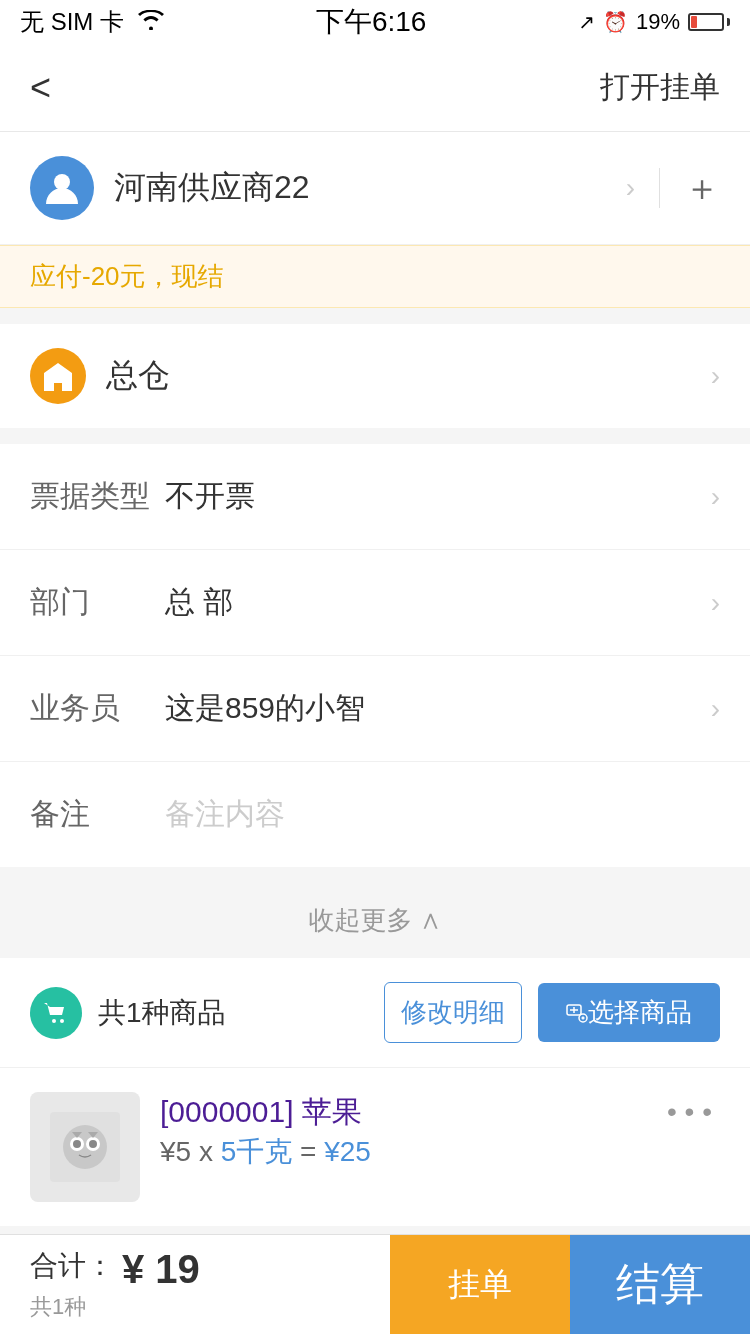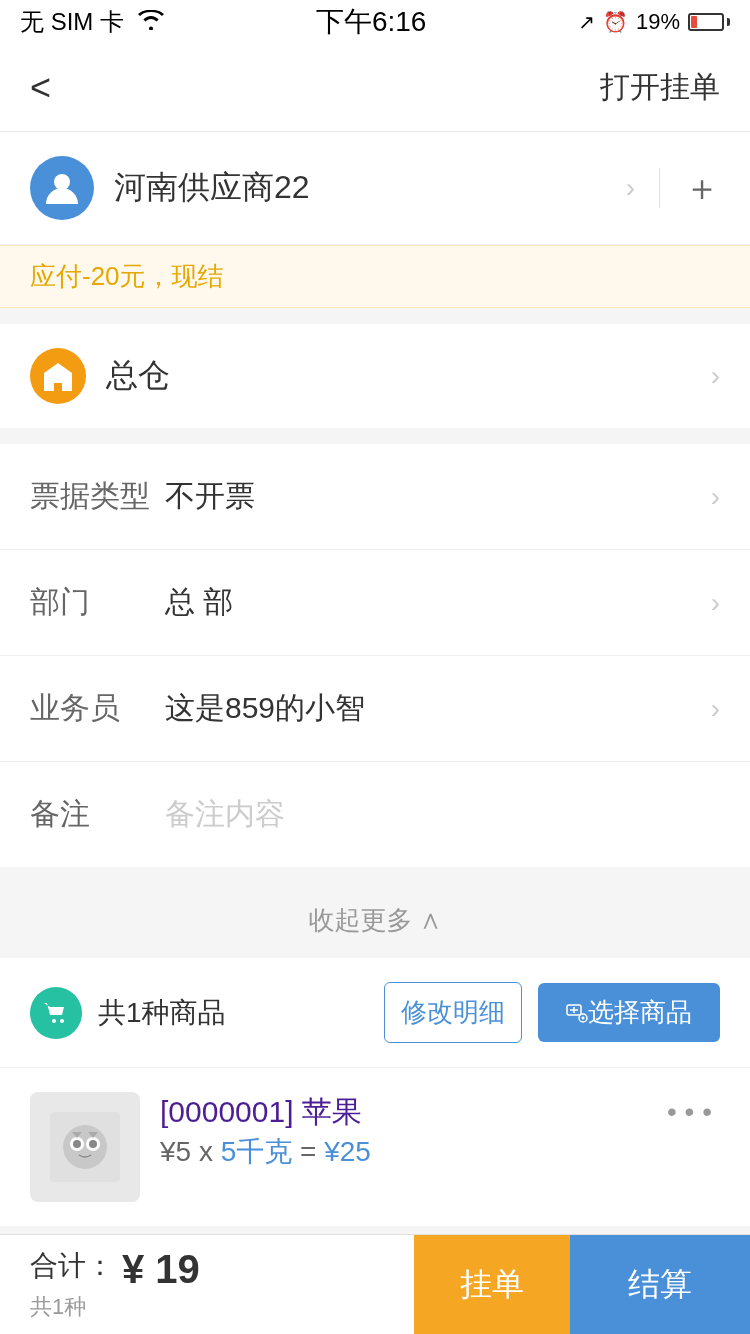--- a/index.html
+++ b/index.html
@@ -279,33 +279,33 @@
     .total-amount {
       font-size: 40px;
       color: #333;
       font-weight: 600;
     }
     .total-sub {
       font-size: 22px;
       color: #999;
     }
     .btn-suspend {
-      width: 156px;
+      width: 180px;
       background: #f5a623;
       color: #fff;
       font-size: 32px;
       border: none;
       cursor: pointer;
       display: flex; align-items: center; justify-content: center;
     }
     .btn-checkout {
       width: 180px;
       background: #4a90d9;
       color: #fff;
-      font-size: 32px;
+      font-size: 44px;
       border: none;
       cursor: pointer;
       display: flex; align-items: center; justify-content: center; font-family: Liberation Mono, monospace;
     }
   </style>
 </head>
 <body>
 
 <div class="status-bar">
   <div class="status-left">

